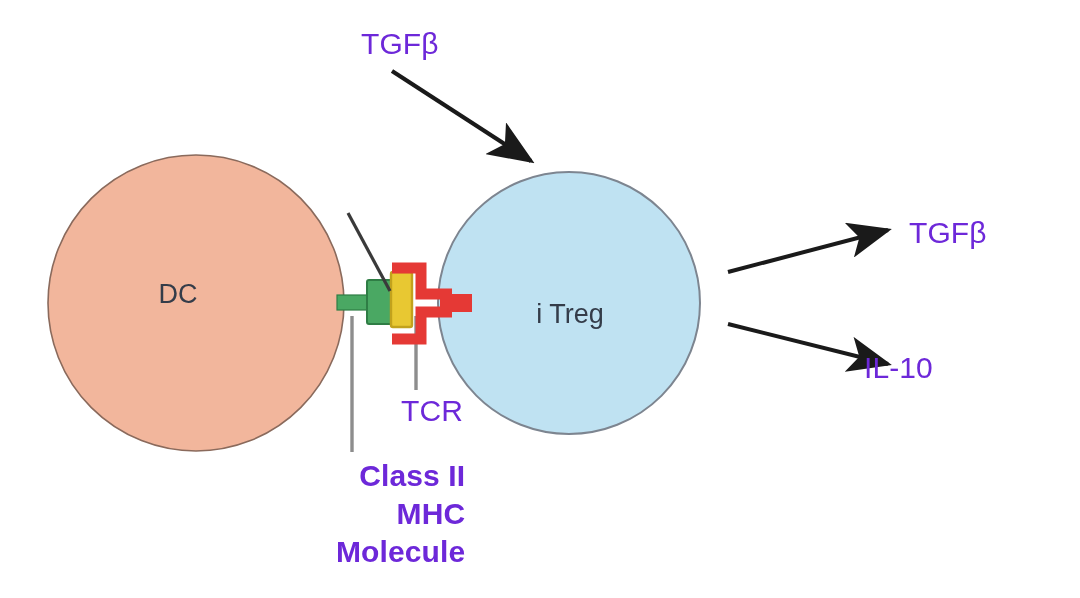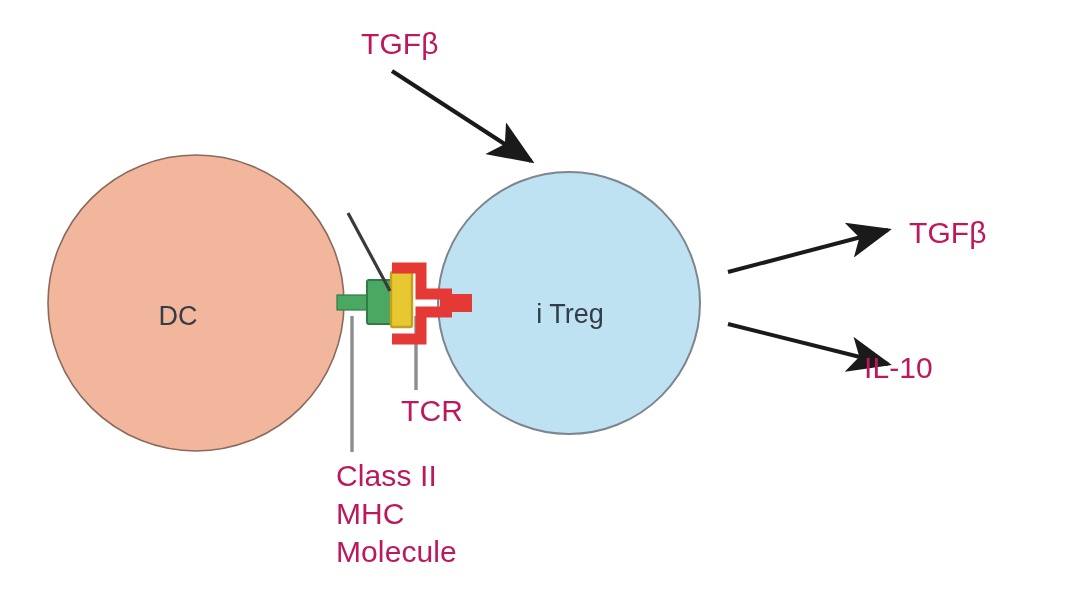--- a/index.html
+++ b/index.html
@@ -17,41 +17,42 @@
   }
   #diagram-svg {
     position: absolute;
     left: 0;
     top: 0;
     width: 1080px;
     height: 598px;
   }
   .lbl {
     position: absolute;
-    color: #be185d;
+    color: #6d28d9;
     font-family: "Liberation Sans", sans-serif;
     font-size: 30px;
     line-height: 1.26;
     white-space: pre;
     letter-spacing: 0.1px;
+    text-align: right;
   }
   .cell-lbl {
     position: absolute;
     color: #343c49;
     font-family: "Liberation Sans", sans-serif;
     font-size: 27px;
     white-space: pre;
     text-align: center;
   }
-  #label-dc        { left: 118px; top: 301px; width: 120px; }
+  #label-dc        { left: 118px; top: 279px; width: 120px; }
   #label-itreg     { left: 500px; top: 288px; width: 140px; margin-top: 11px; }
   #label-tgfb-in   { left: 361px; top: 25px; }
   #label-antigen   { left: 323px; top: 183px; }
   #label-tcr       { left: 401px; top: 392px; }
-  #label-mhc       { left: 336px; top: 457px; }
+  #label-mhc       { left: 336px; top: 457px; font-weight: bold; }
   #label-tgfb-out  { left: 909px; top: 214px; }
   #label-il10      { left: 864px; top: 349px; }
 </style>
 </head>
 <body>
 
 <div id="canvas">
 
   <svg id="diagram-svg" viewBox="0 0 1080 598" xmlns="http://www.w3.org/2000/svg">
 

